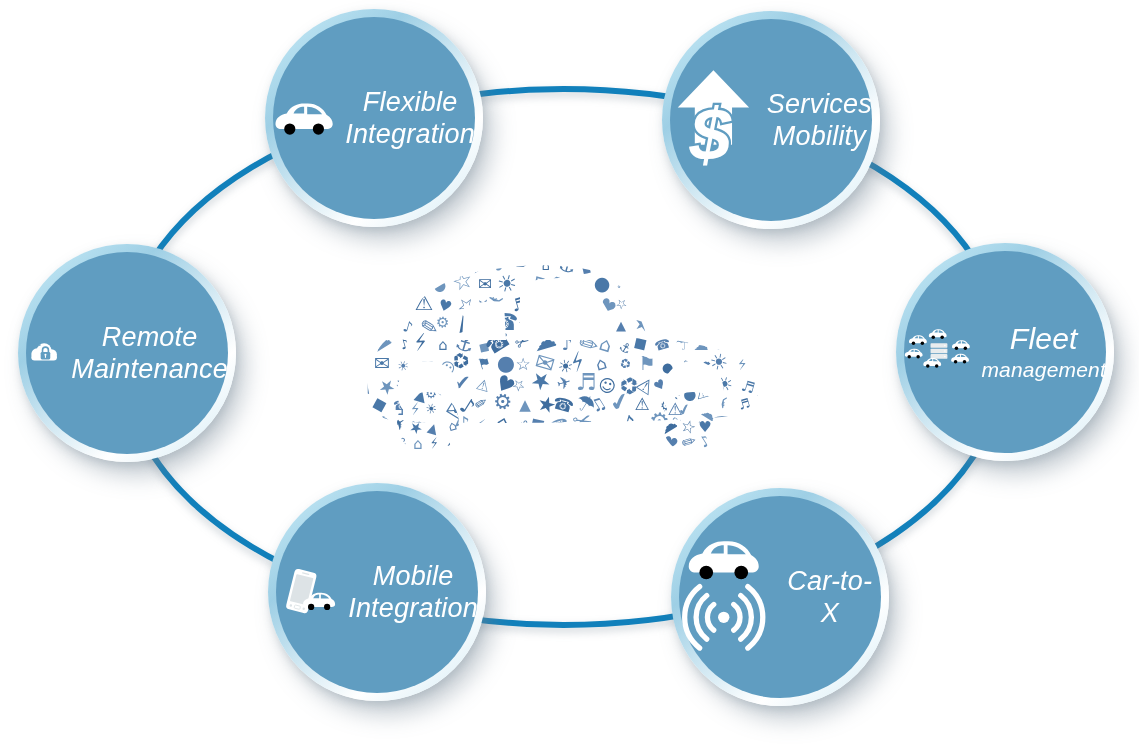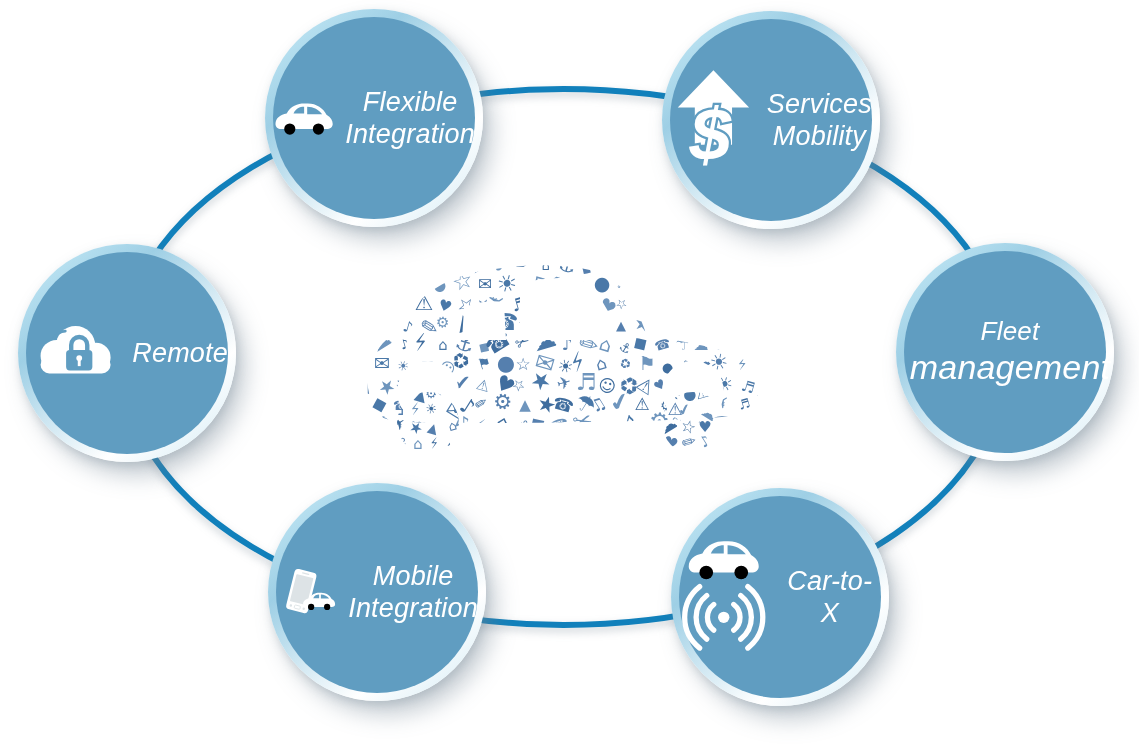--- a/index.html
+++ b/index.html
@@ -26,22 +26,22 @@
     background:var(--node-blue);
     display:flex;flex-direction:row;align-items:center;justify-content:center;
     gap:10px;
     font-style:italic;
   }
   .label{
     color:#ffffff;font-size:27px;line-height:1.2;text-align:center;
     letter-spacing:.2px;
   }
   .label span{display:block;}
-  .label .big{font-size:26px;}
-  .label .small{font-size:34px;}
+  .label .big{font-size:30px;}
+  .label .small{font-size:21px;}
   svg text.dollar{font-family:"Liberation Sans",sans-serif;}
   .glyphs{font-family:"DejaVu Sans",sans-serif;}
 </style>
 </head>
 <body>
 
 <div class="stage">
 
   <svg width="0" height="0" style="position:absolute" aria-hidden="true">
     <defs>
@@ -460,17 +460,18 @@
         <path d="M38 24 a20 20 0 0 1 16 -10" stroke="var(--node-blue)" stroke-width="3.5" fill="none" stroke-linecap="round"></path>
         <g>
           <path d="M62 40 v-7 a11 11 0 0 1 22 0 v7" stroke="var(--node-blue)" stroke-width="6" fill="none"></path>
           <rect x="55" y="40" width="36" height="28" rx="5" fill="var(--node-blue)"></rect>
           <circle cx="73" cy="51" r="4" fill="#ffffff"></circle>
           <rect x="71" y="53" width="4" height="9" fill="#ffffff"></rect>
         </g>
       </svg>
       <div class="label">
         <span>Remote</span>
+        <span>Maintenance</span>
       </div>
     </div>
   </div>
 
 </div>
 
 </body></html>

